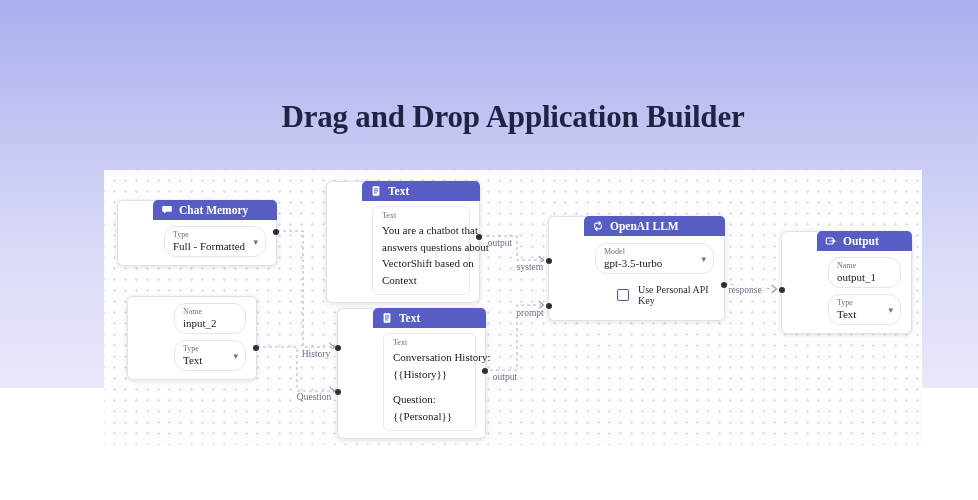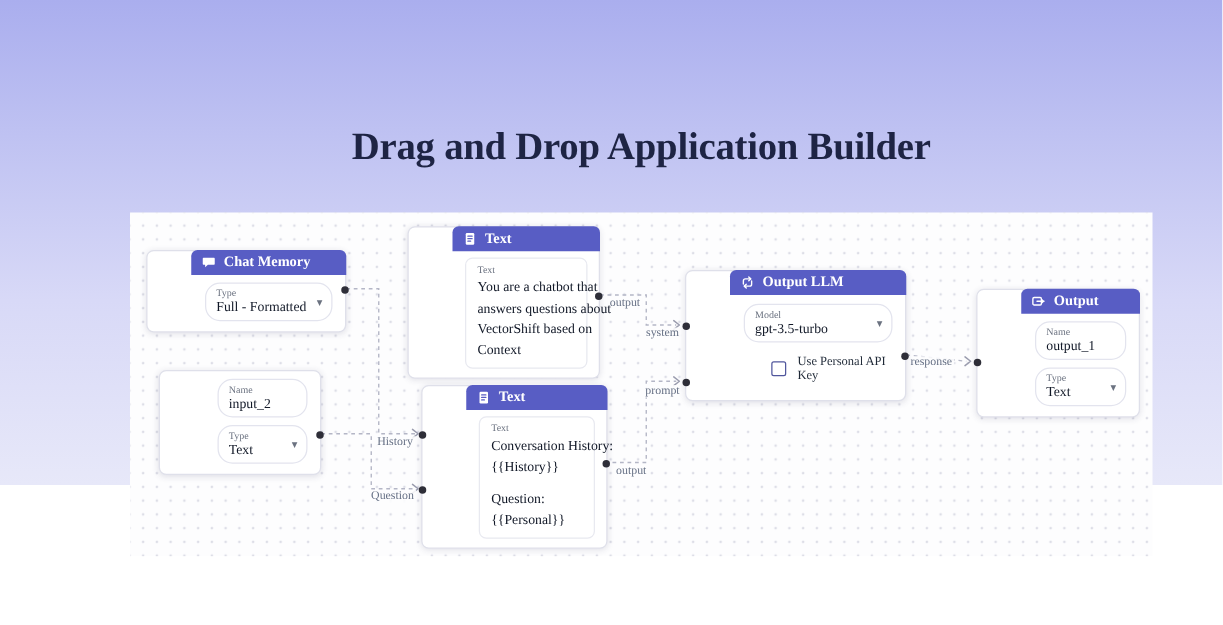--- a/index.html
+++ b/index.html
@@ -181,21 +181,21 @@
     <div class="node" style="left:444px; top:46px; width:177px;">
       <div class="nhead">
         <span class="nicon">
           <svg viewBox="0 0 12 12" fill="none" stroke="#fff" stroke-width="1.1" stroke-linecap="round" stroke-linejoin="round">
               <path d="M2.7 7.2V4.7c0-.9.7-1.6 1.6-1.6h4.1"></path>
               <path d="M7 1.6 8.6 3.1 7 4.6"></path>
               <path d="M9.3 4.8v2.5c0 .9-.7 1.6-1.6 1.6H3.6"></path>
               <path d="M5 7.4 3.4 8.9 5 10.4"></path>
             </svg>
         </span>
-        <span>Output LLM</span>
+        <span>OpenAI LLM</span>
       </div>
       <div class="nbody" style="padding:7px 10px 10px;">
         <div class="field">
           <div class="flabel">Model</div>
           <div class="fvalue">gpt-3.5-turbo</div>
           <span class="caret">▾</span>
         </div>
         <div class="cbrow">
           <span class="cbox"></span>
           <span class="cblabel">Use Personal API Key</span>

